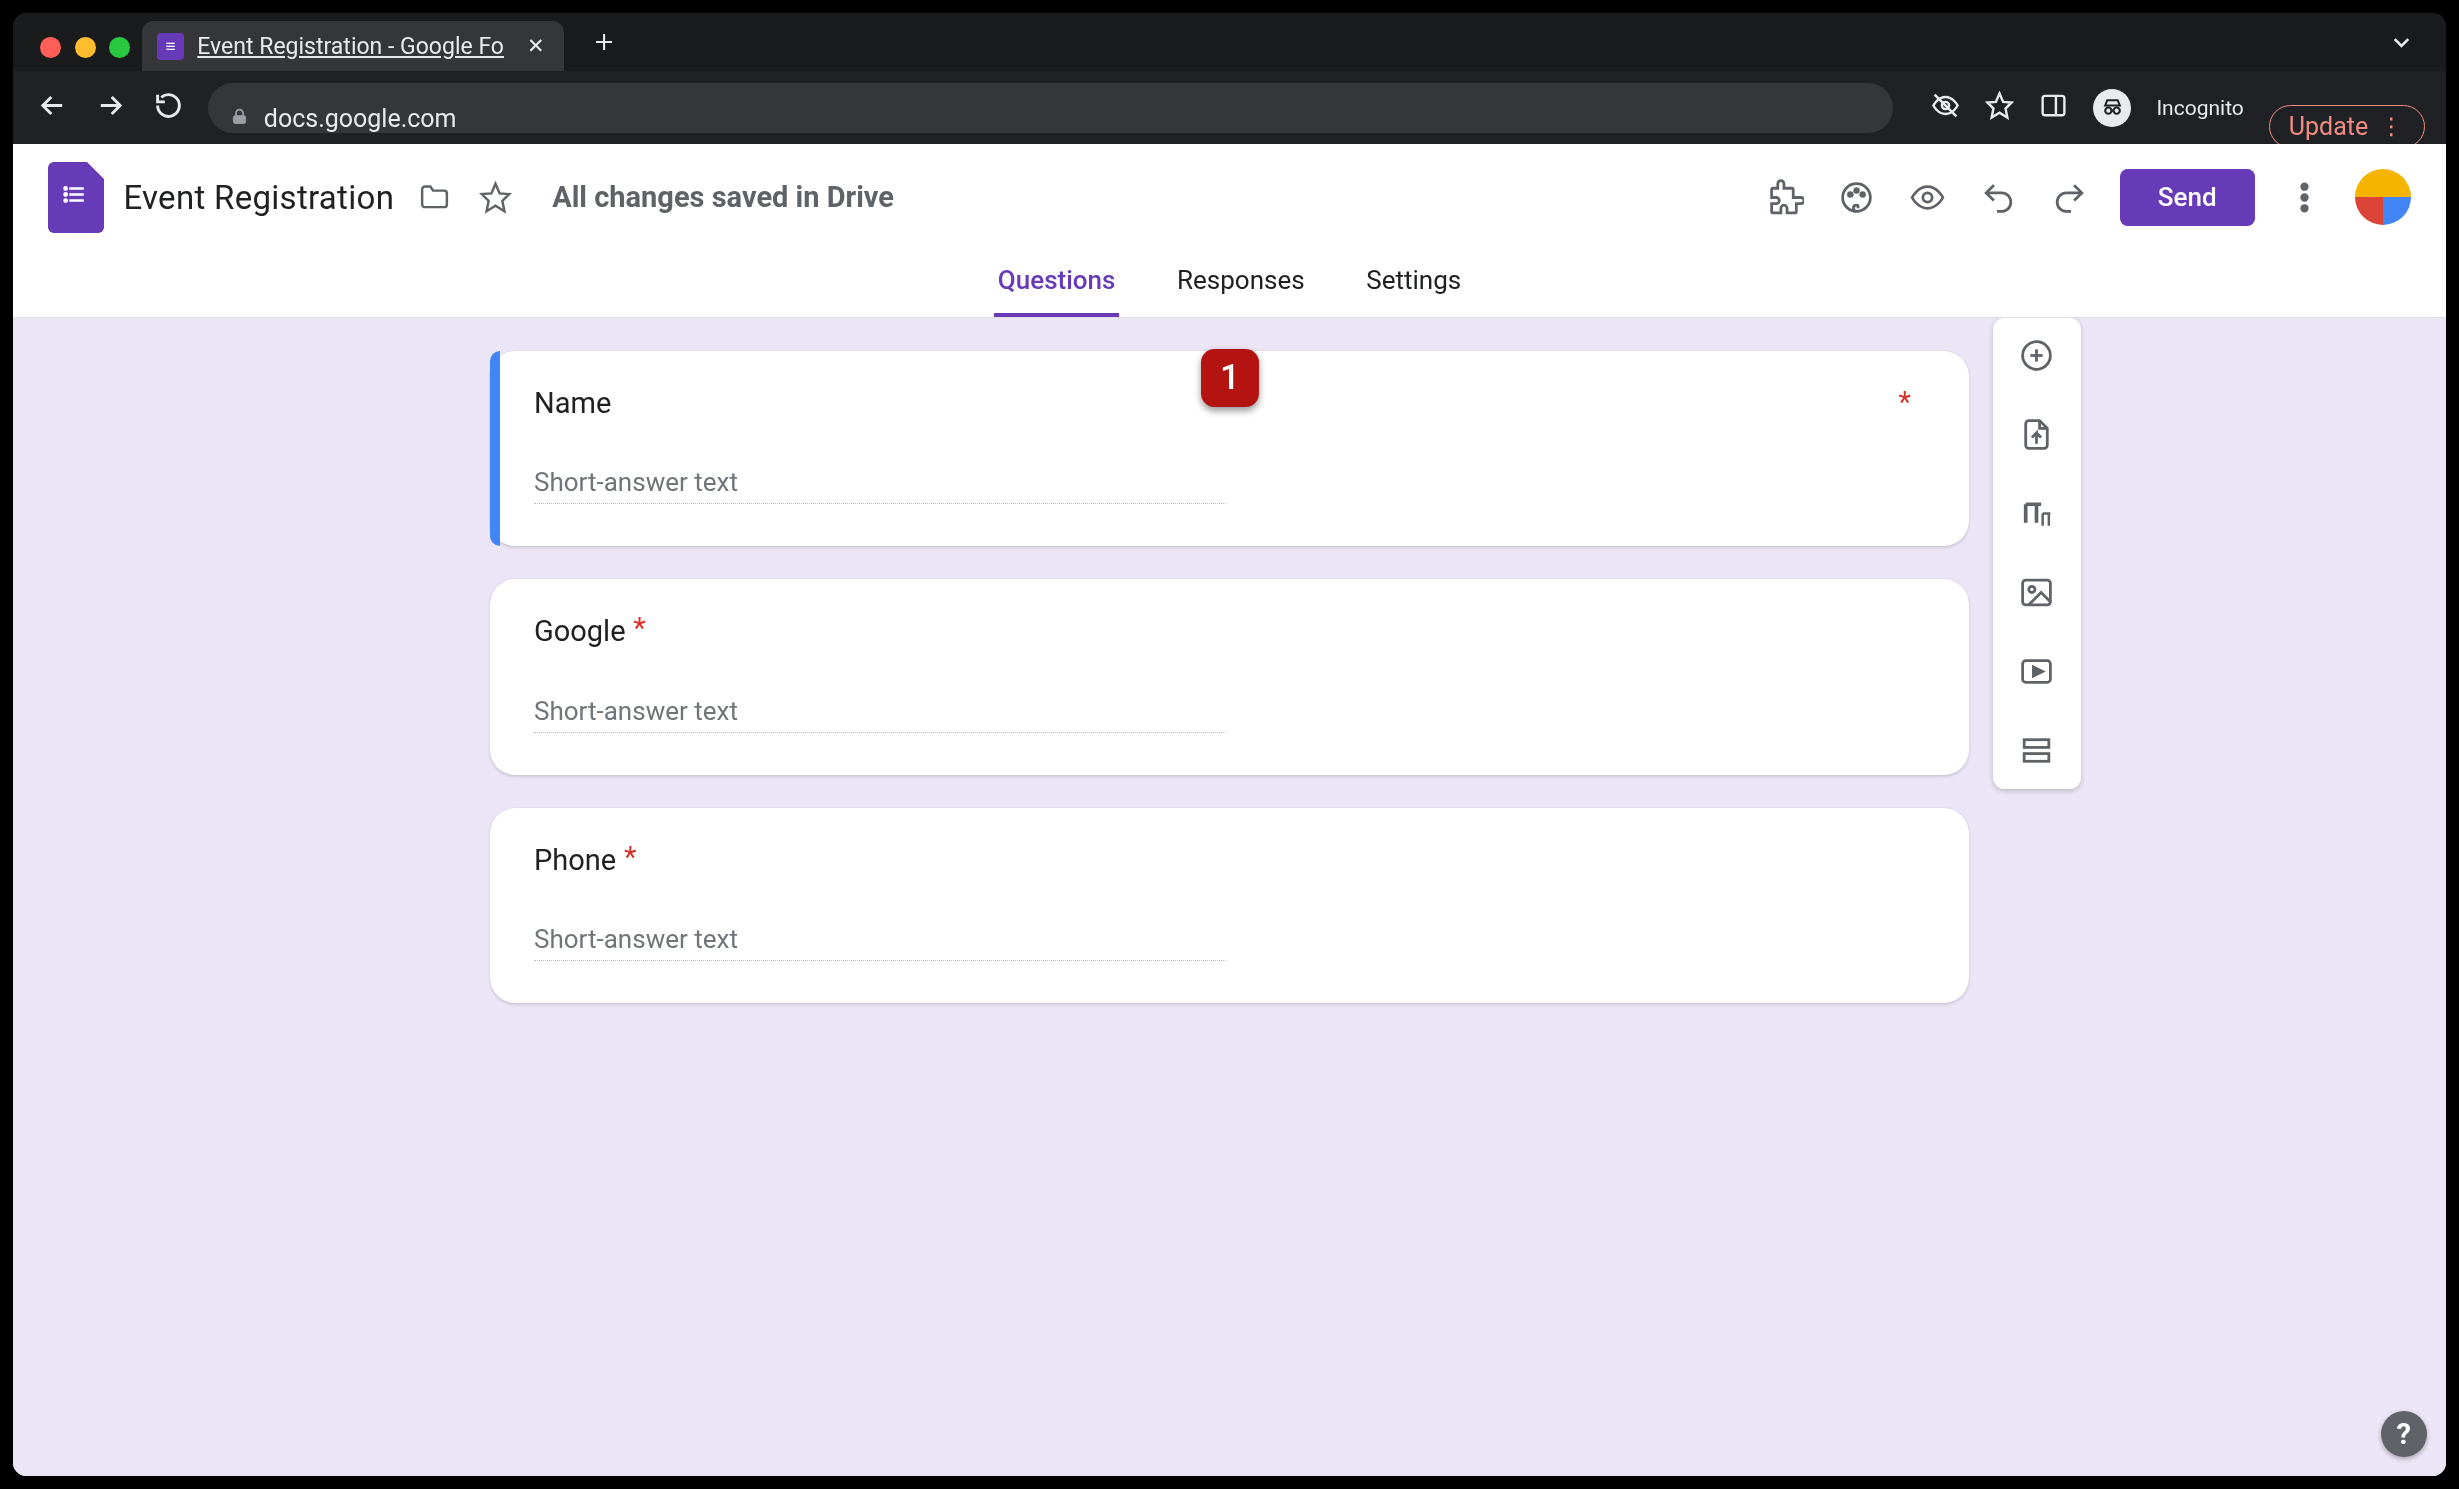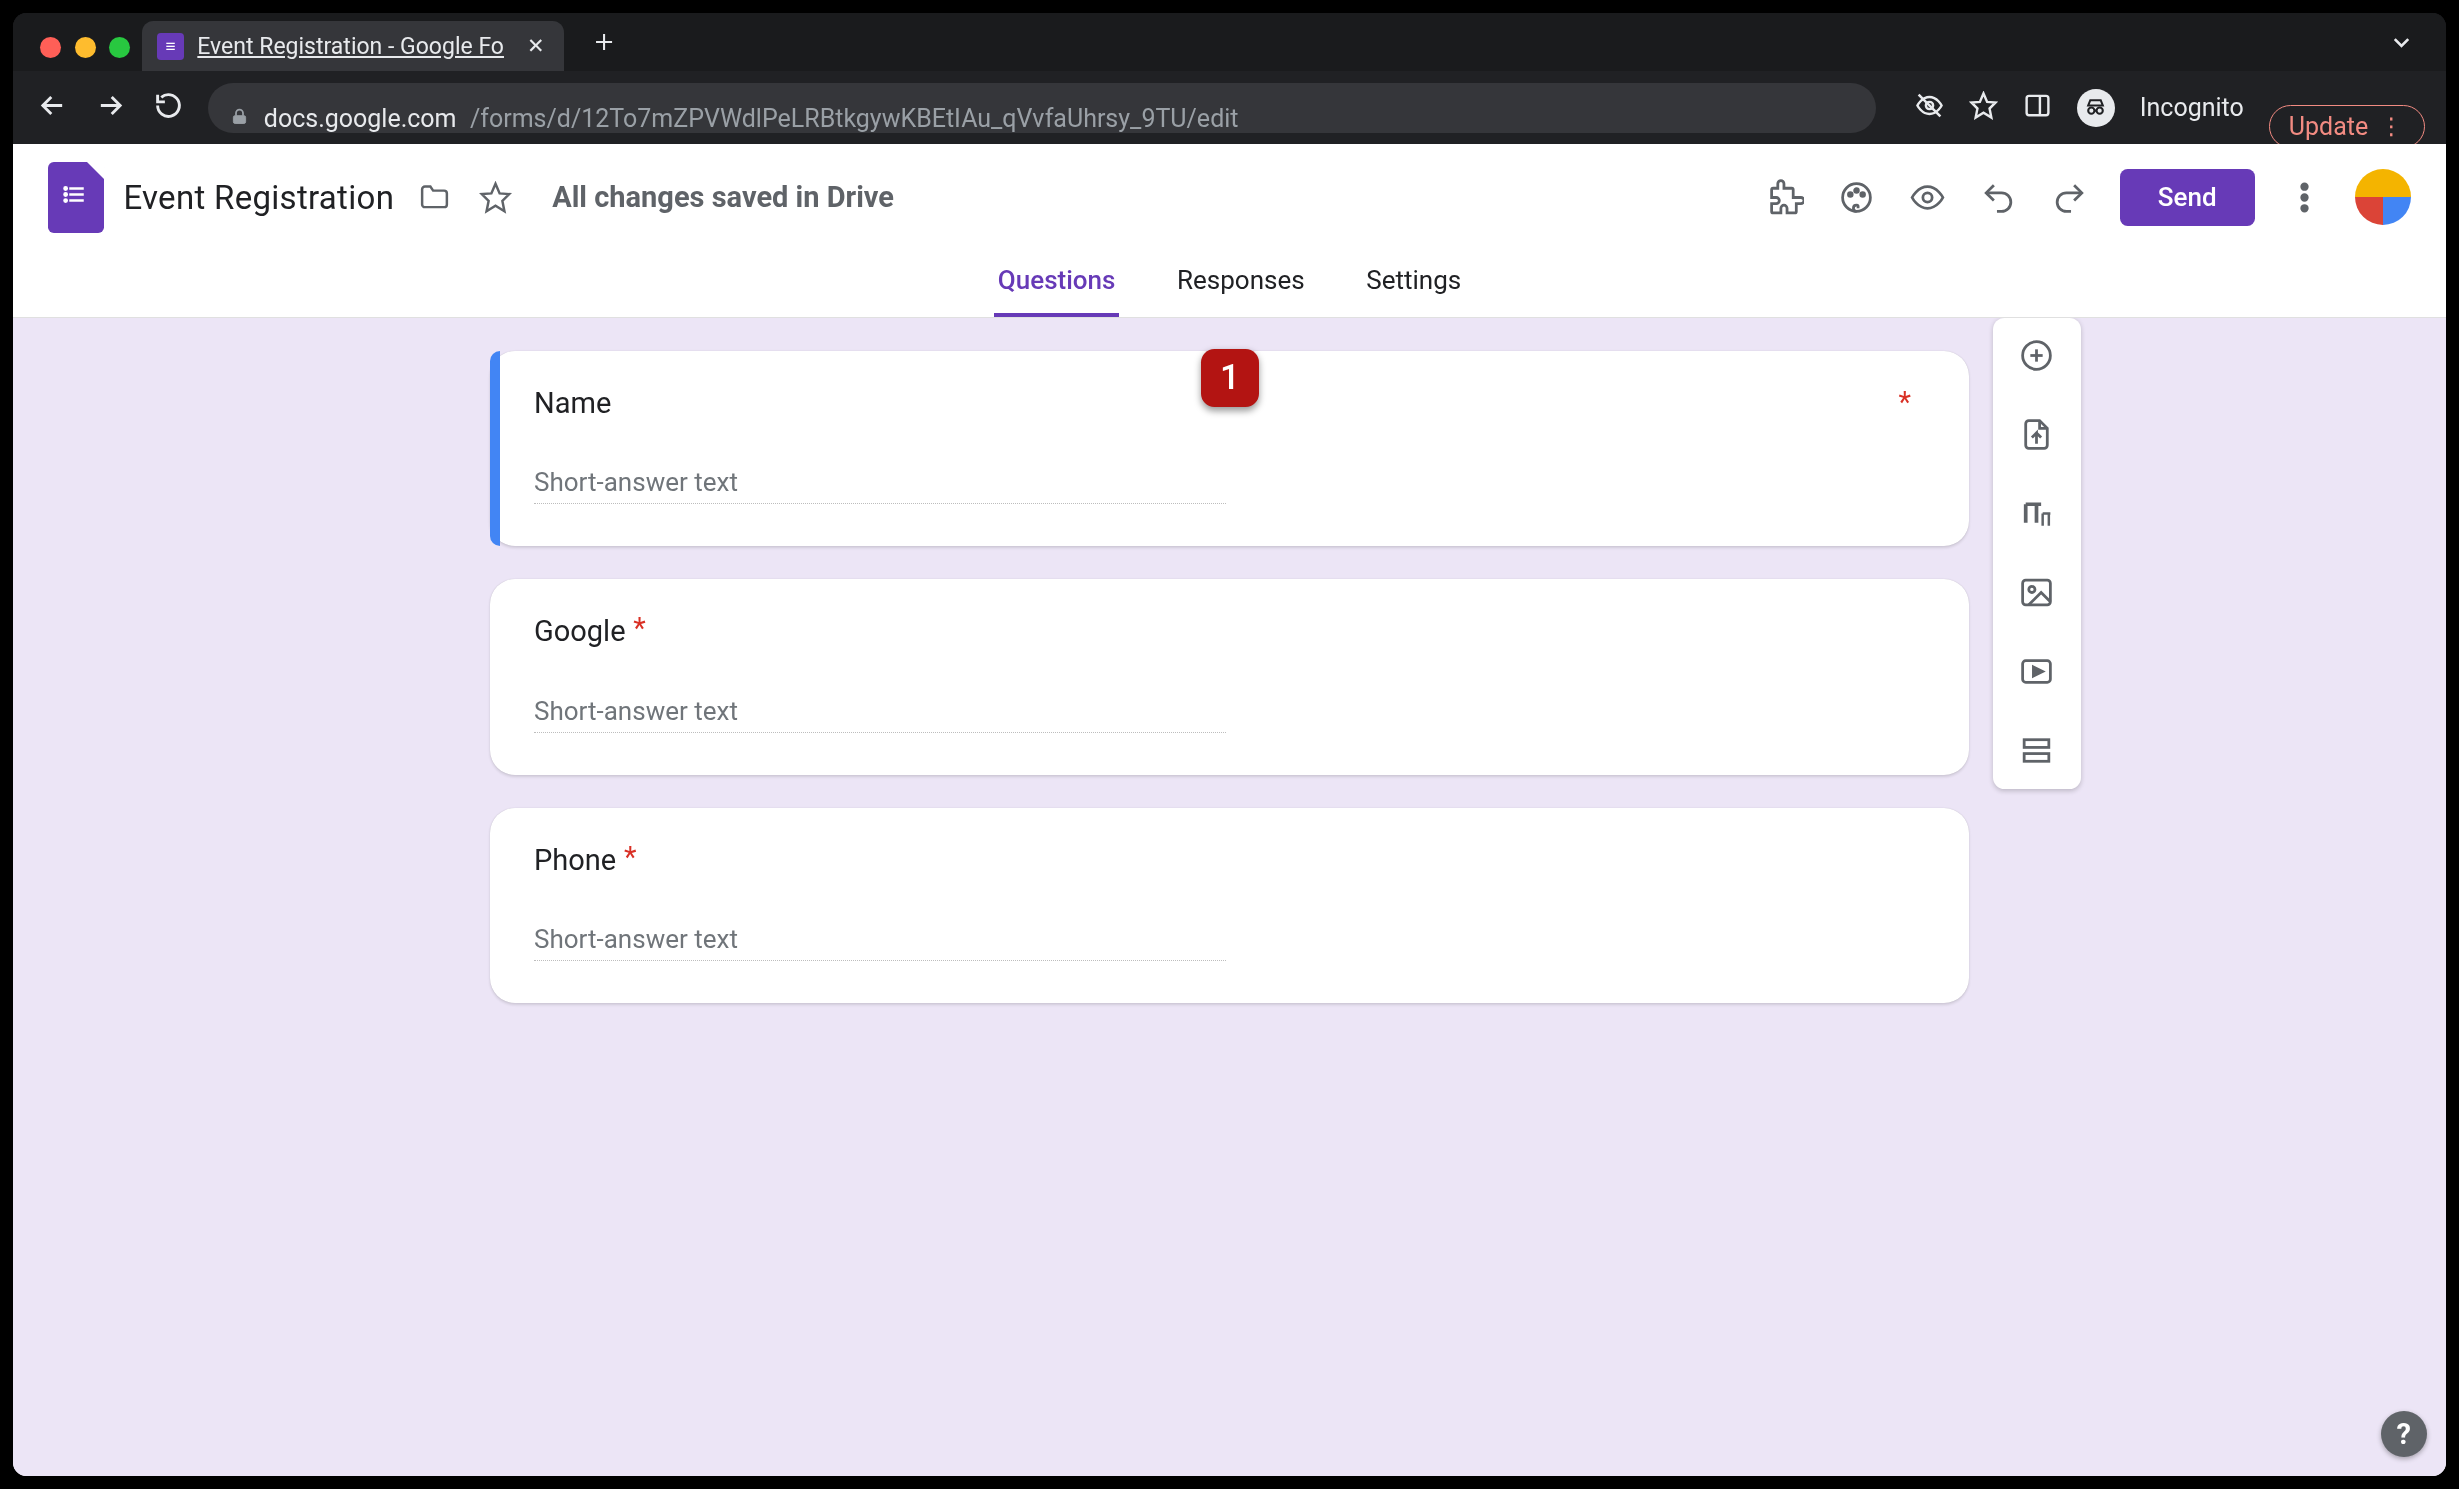--- a/index.html
+++ b/index.html
@@ -88,21 +88,21 @@
     color:var(--chrome-light);
     overflow:hidden;
   }
   .omnibox .lock{color:#9aa0a6;}
   .omnibox .domain{color:#e8eaed;}
   .omnibox .path{color:#9aa0a6; white-space:nowrap; overflow:hidden; text-overflow:ellipsis;}
   .addr-right { display:flex; align-items:center; gap:25px; margin-left:17.3px;}
   .addr-right svg { width:29px;height:29px; stroke:#e8eaed; fill:none; stroke-width:2;}
   .incog-badge { width:38px;height:38px;border-radius:50%;background:#e8eaed;display:flex;align-items:center;justify-content:center;}
   .incog-badge svg{stroke:#202124;width:25px;height:25px;}
-  .incog-label{color:#e8eaed;font-size:25px;}
+  .incog-label{color:#e8eaed;font-size:21px;}
   .update-pill{
     border:1.9px solid #f28b82;
     border-radius:25px;
     padding:5.8px 19px;
     color:#f28b82;
     display:flex;align-items:center;gap:11.5px;font-size:25px;margin-top:37px;
   }
   .update-pill .dots{font-size:23px;letter-spacing:1.9px;}
   
   .page {
@@ -295,21 +295,20 @@
         </svg>
     </div>
     <div class="omnibox">
       <span class="lock">
         <svg viewBox="0 0 24 24" width="21" height="21" stroke="#9aa0a6" fill="#9aa0a6">
             <rect x="5" y="11" width="14" height="9" rx="2"></rect>
             <path d="M8 11V8a4 4 0 0 1 8 0v3" fill="none" stroke-width="2"></path>
           </svg>
       </span>
       <span class="domain">docs.google.com</span>
-        <span class="path">/forms/d/12To7mZPVWdlPeLRBtkgywKBEtIAu_qVvfaUhrsy_9TU/edit</span>
     </div>
     <div class="addr-right">
       <span>
         <svg viewBox="0 0 24 24">
             <path d="M2 12s3.5-7 10-7 10 7 10 7-3.5 7-10 7S2 12 2 12z"></path>
             <circle cx="12" cy="12" r="3"></circle>
             <line x1="3" y1="3" x2="21" y2="21"></line>
           </svg>
       </span>
       <span>

